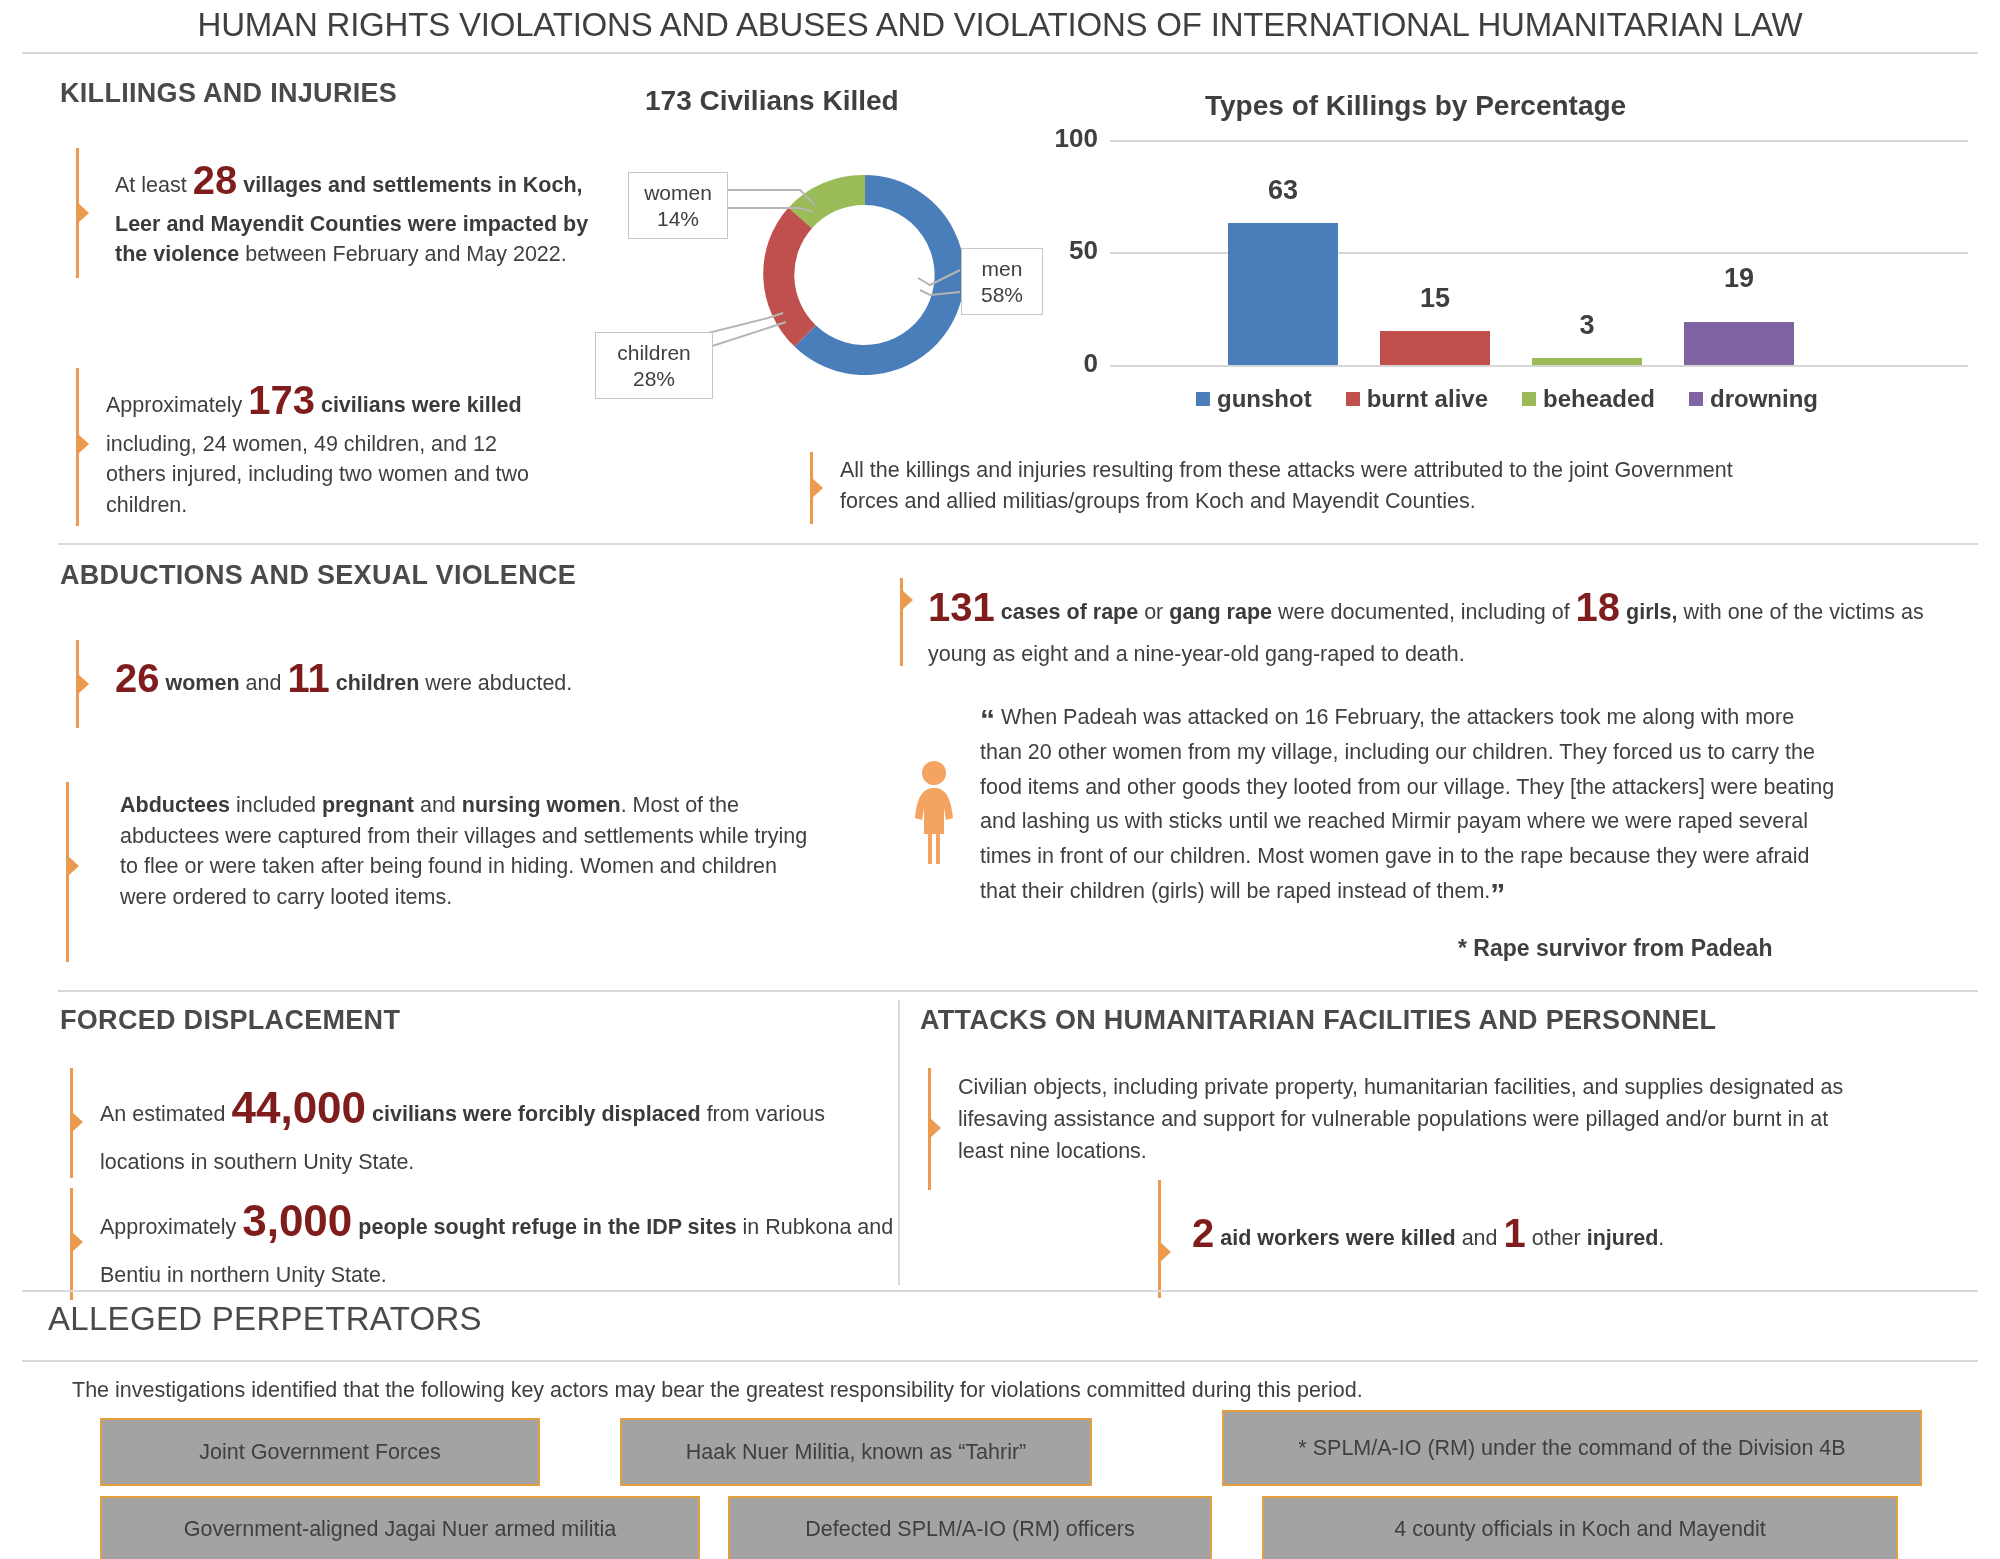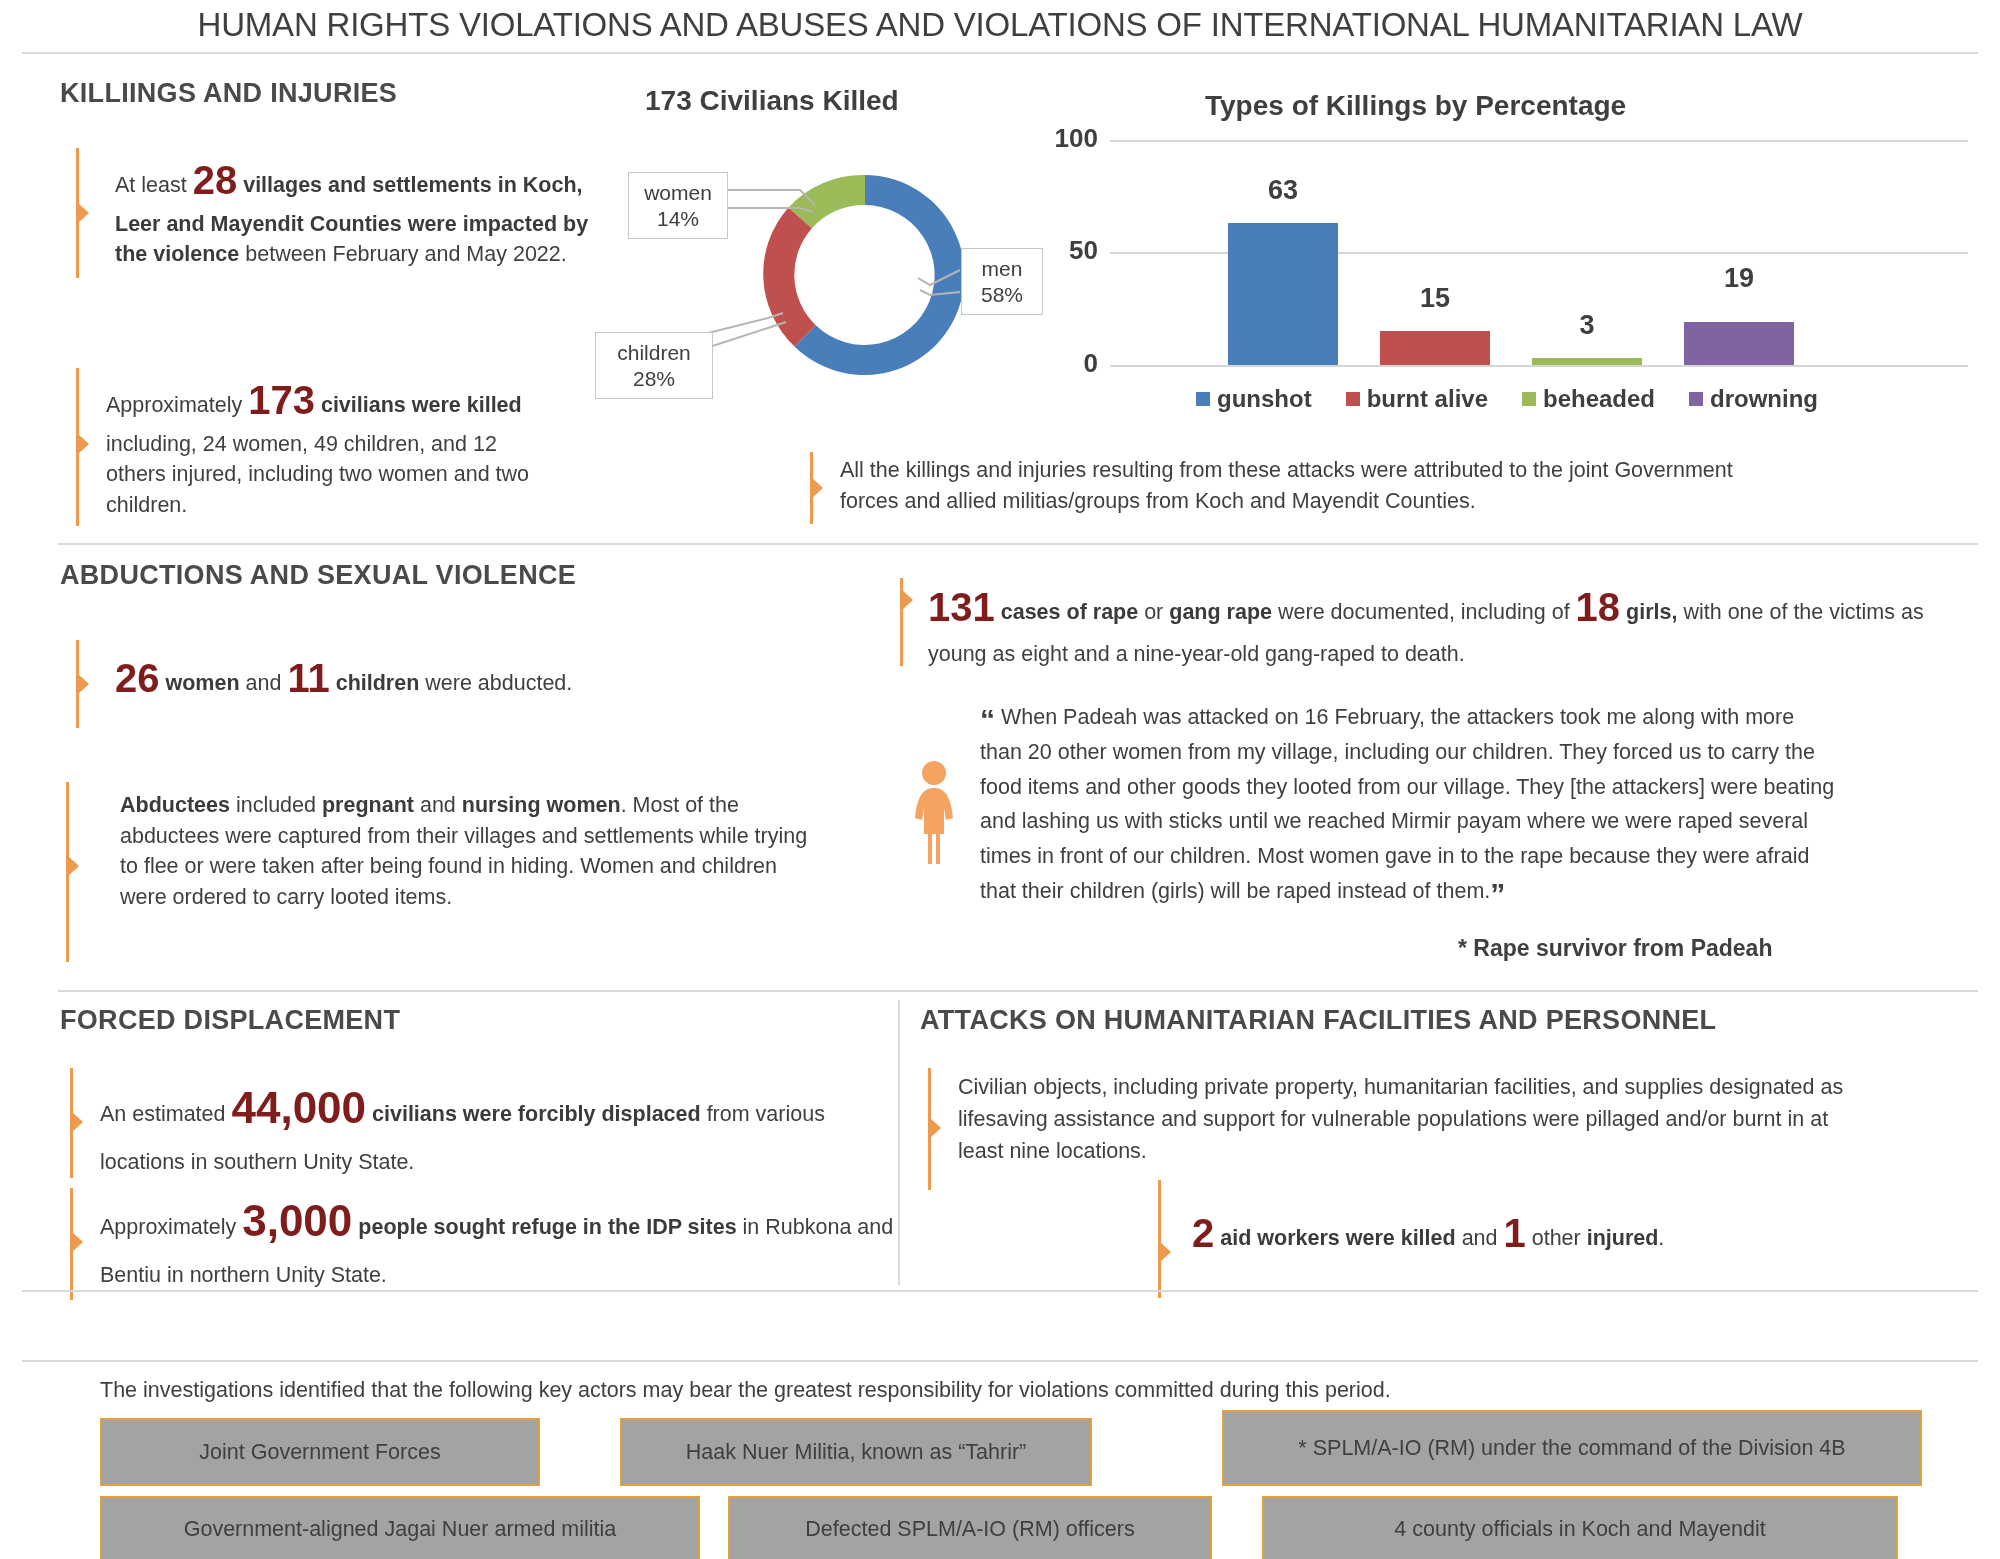--- a/index.html
+++ b/index.html
@@ -374,23 +374,24 @@
   <div class="bullet" style="top:1180px;left:1158px;height:118px;">
     <div class="stem"></div>
       <div class="arrow" style="top:62px;"></div>
   </div>
   <div class="tb" style="top:1205px;left:1192px;width:760px;">
     <span class="num n2">2</span> <b>aid workers were killed</b> and <span class="num n1">1</span> other <b>injured</b>.
   </div>
 
   <div class="rule" style="top:1290px;left:22px;width:1956px;"></div>
 
+  <div class="sec-head big" style="top:1300px;left:48px;">ALLEGED PERPETRATORS</div>
   <div class="rule" style="top:1360px;left:22px;width:1956px;"></div>
 
-  <div class="perp-intro" style="top:1378px;left:72px;margin-left:28px;">The investigations identified that the following key actors may bear the greatest responsibility for violations committed during this period.</div>
+  <div class="perp-intro" style="top:1378px;left:72px;">The investigations identified that the following key actors may bear the greatest responsibility for violations committed during this period.</div>
 
   <div class="perp-box" style="top:1418px;left:100px;width:440px;height:68px;">Joint Government Forces</div>
   <div class="perp-box" style="top:1418px;left:620px;width:472px;height:68px;">Haak Nuer Militia, known as “Tahrir”</div>
   <div class="perp-box" style="top:1410px;left:1222px;width:700px;height:76px;">* SPLM/A-IO (RM) under the command of the Division 4B</div>
 
   <div class="perp-box" style="top:1496px;left:100px;width:600px;height:66px;">Government-aligned Jagai Nuer armed militia</div>
   <div class="perp-box" style="top:1496px;left:728px;width:484px;height:66px;">Defected SPLM/A-IO (RM) officers</div>
   <div class="perp-box" style="top:1496px;left:1262px;width:636px;height:66px;">4 county officials in Koch and Mayendit</div>
 
 </div>

